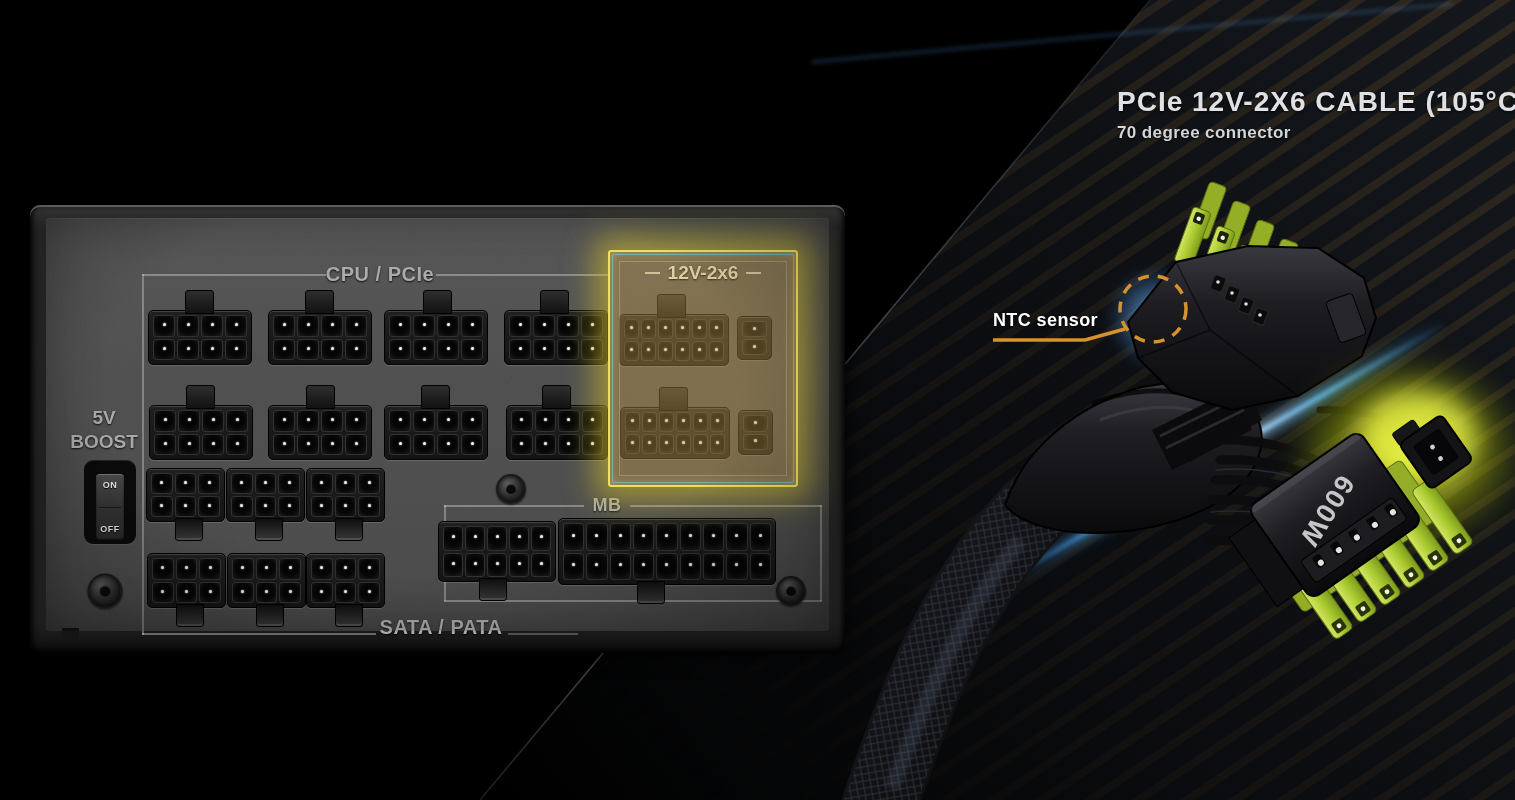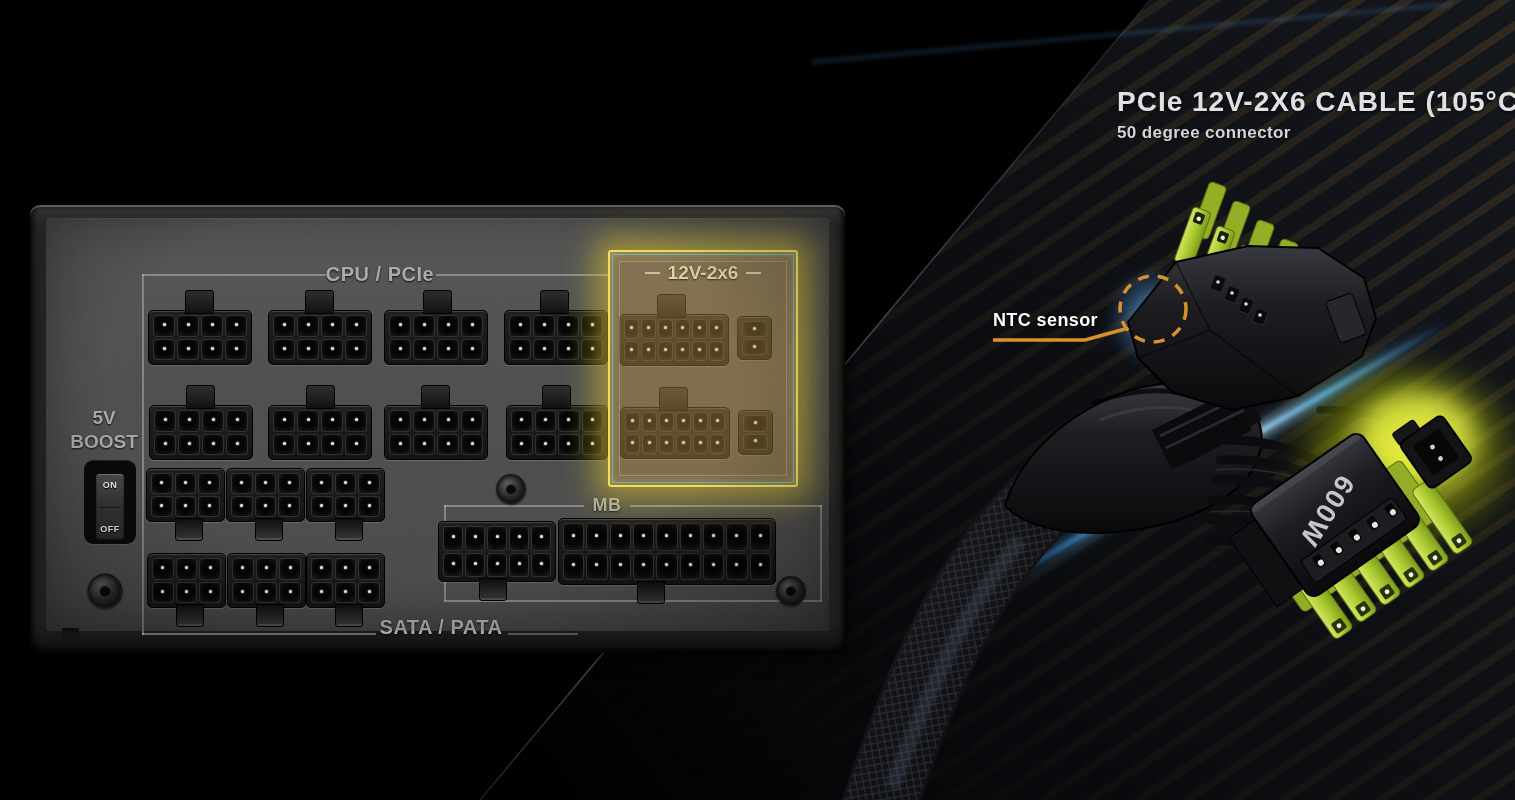--- a/index.html
+++ b/index.html
@@ -635,15 +635,15 @@
           <span class="hpwr-dash"></span>
         </div>
       </div>
 
       <div class="case-notch"></div>
       <div class="vignette"></div>
     </div>
   </div>
 
   <div class="headline">PCIe 12V-2X6 CABLE (105°C)</div>
-  <div class="subline">50 degree connector</div>
+  <div class="subline">70 degree connector</div>
   <div class="ntc-label">NTC sensor</div>
 </div>
 
 </body></html>

